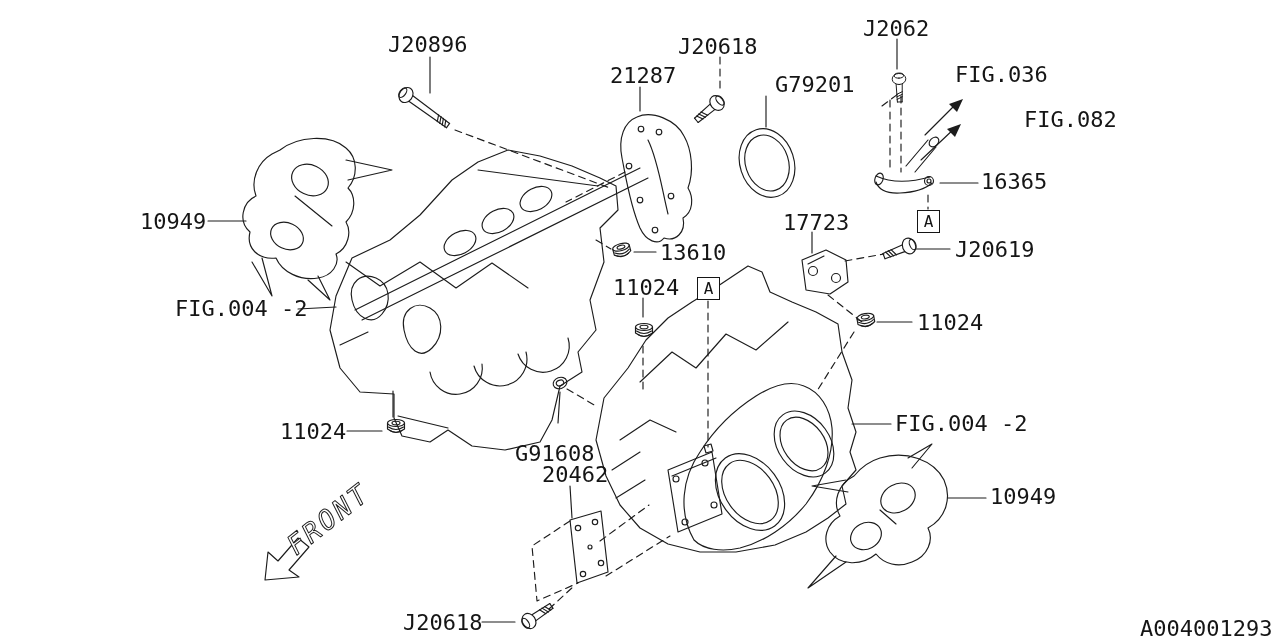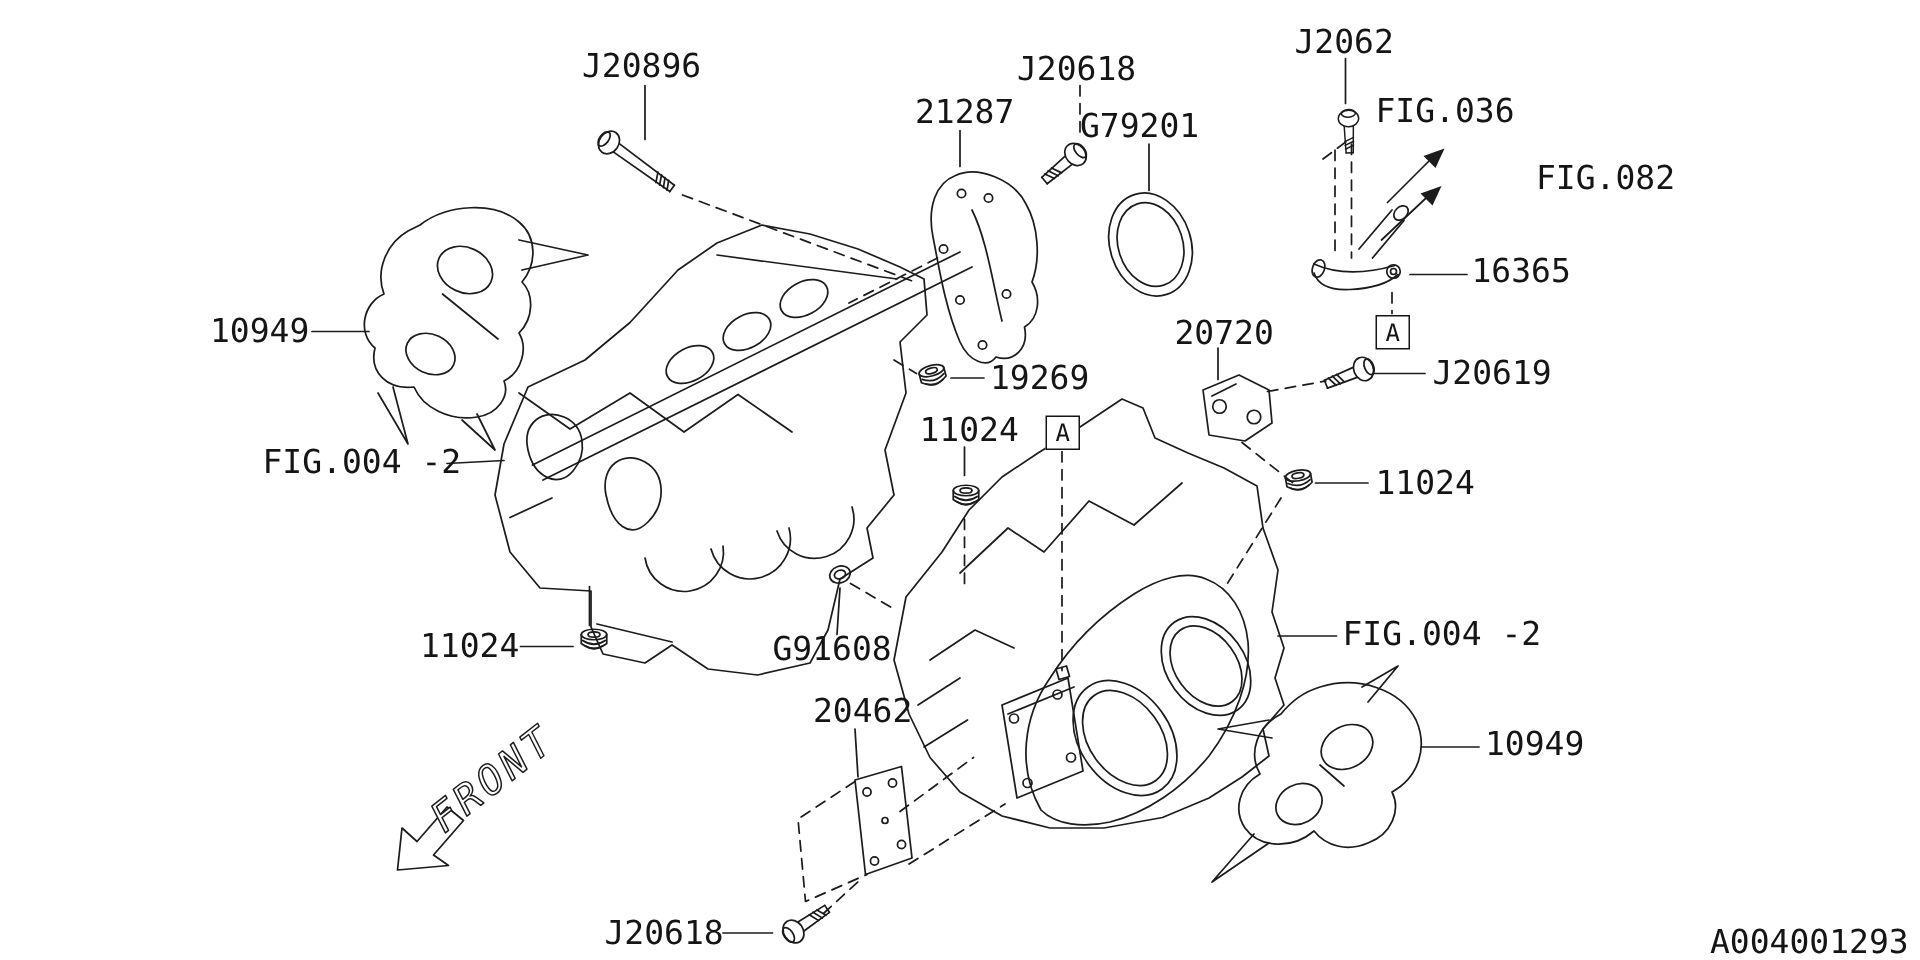--- a/index.html
+++ b/index.html
@@ -234,33 +234,33 @@
 
     <g>
       <path d="M265,580 L268,552 L278,561 L298,538 L309,547 L289,570 L299,577 Z"></path>
       <text class="front-text" transform="translate(296,556) rotate(-38)">FRONT</text>
     </g>
   </svg>
 
   <div class="lbl" style="left:388px;top:34px">J20896</div>
   <div class="lbl" style="left:610px;top:65px">21287</div>
   <div class="lbl" style="left:678px;top:36px">J20618</div>
-  <div class="lbl" style="left:720px;top:74px">G79201</div>
+  <div class="lbl" style="left:775px;top:74px">G79201</div>
   <div class="lbl" style="left:863px;top:18px">J2062</div>
-  <div class="lbl" style="left:917px;top:64px">FIG.036</div>
+  <div class="lbl" style="left:955px;top:64px">FIG.036</div>
   <div class="lbl" style="left:1024px;top:109px">FIG.082</div>
   <div class="lbl" style="left:981px;top:171px">16365</div>
-  <div class="lbl" style="left:783px;top:212px">20720</div>
+  <div class="lbl" style="left:783px;top:212px">17723</div>
   <div class="lbl" style="left:955px;top:239px">J20619</div>
-  <div class="lbl" style="left:660px;top:242px">19269</div>
+  <div class="lbl" style="left:660px;top:242px">13610</div>
   <div class="lbl" style="left:613px;top:277px">11024</div>
   <div class="lbl" style="left:917px;top:312px">11024</div>
   <div class="lbl" style="left:175px;top:298px">FIG.004 -2</div>
   <div class="lbl" style="left:280px;top:421px">11024</div>
-  <div class="lbl" style="left:515px;top:423px">G91608</div>
+  <div class="lbl" style="left:515px;top:443px">G91608</div>
   <div class="lbl" style="left:542px;top:464px">20462</div>
   <div class="lbl" style="left:895px;top:413px">FIG.004 -2</div>
   <div class="lbl" style="left:990px;top:486px">10949</div>
   <div class="lbl" style="left:140px;top:211px">10949</div>
   <div class="lbl" style="left:403px;top:612px">J20618</div>
 
   <div class="callout" style="left:917px;top:210px">
     <span>A</span>
   </div>
   <div class="callout" style="left:697px;top:277px">

